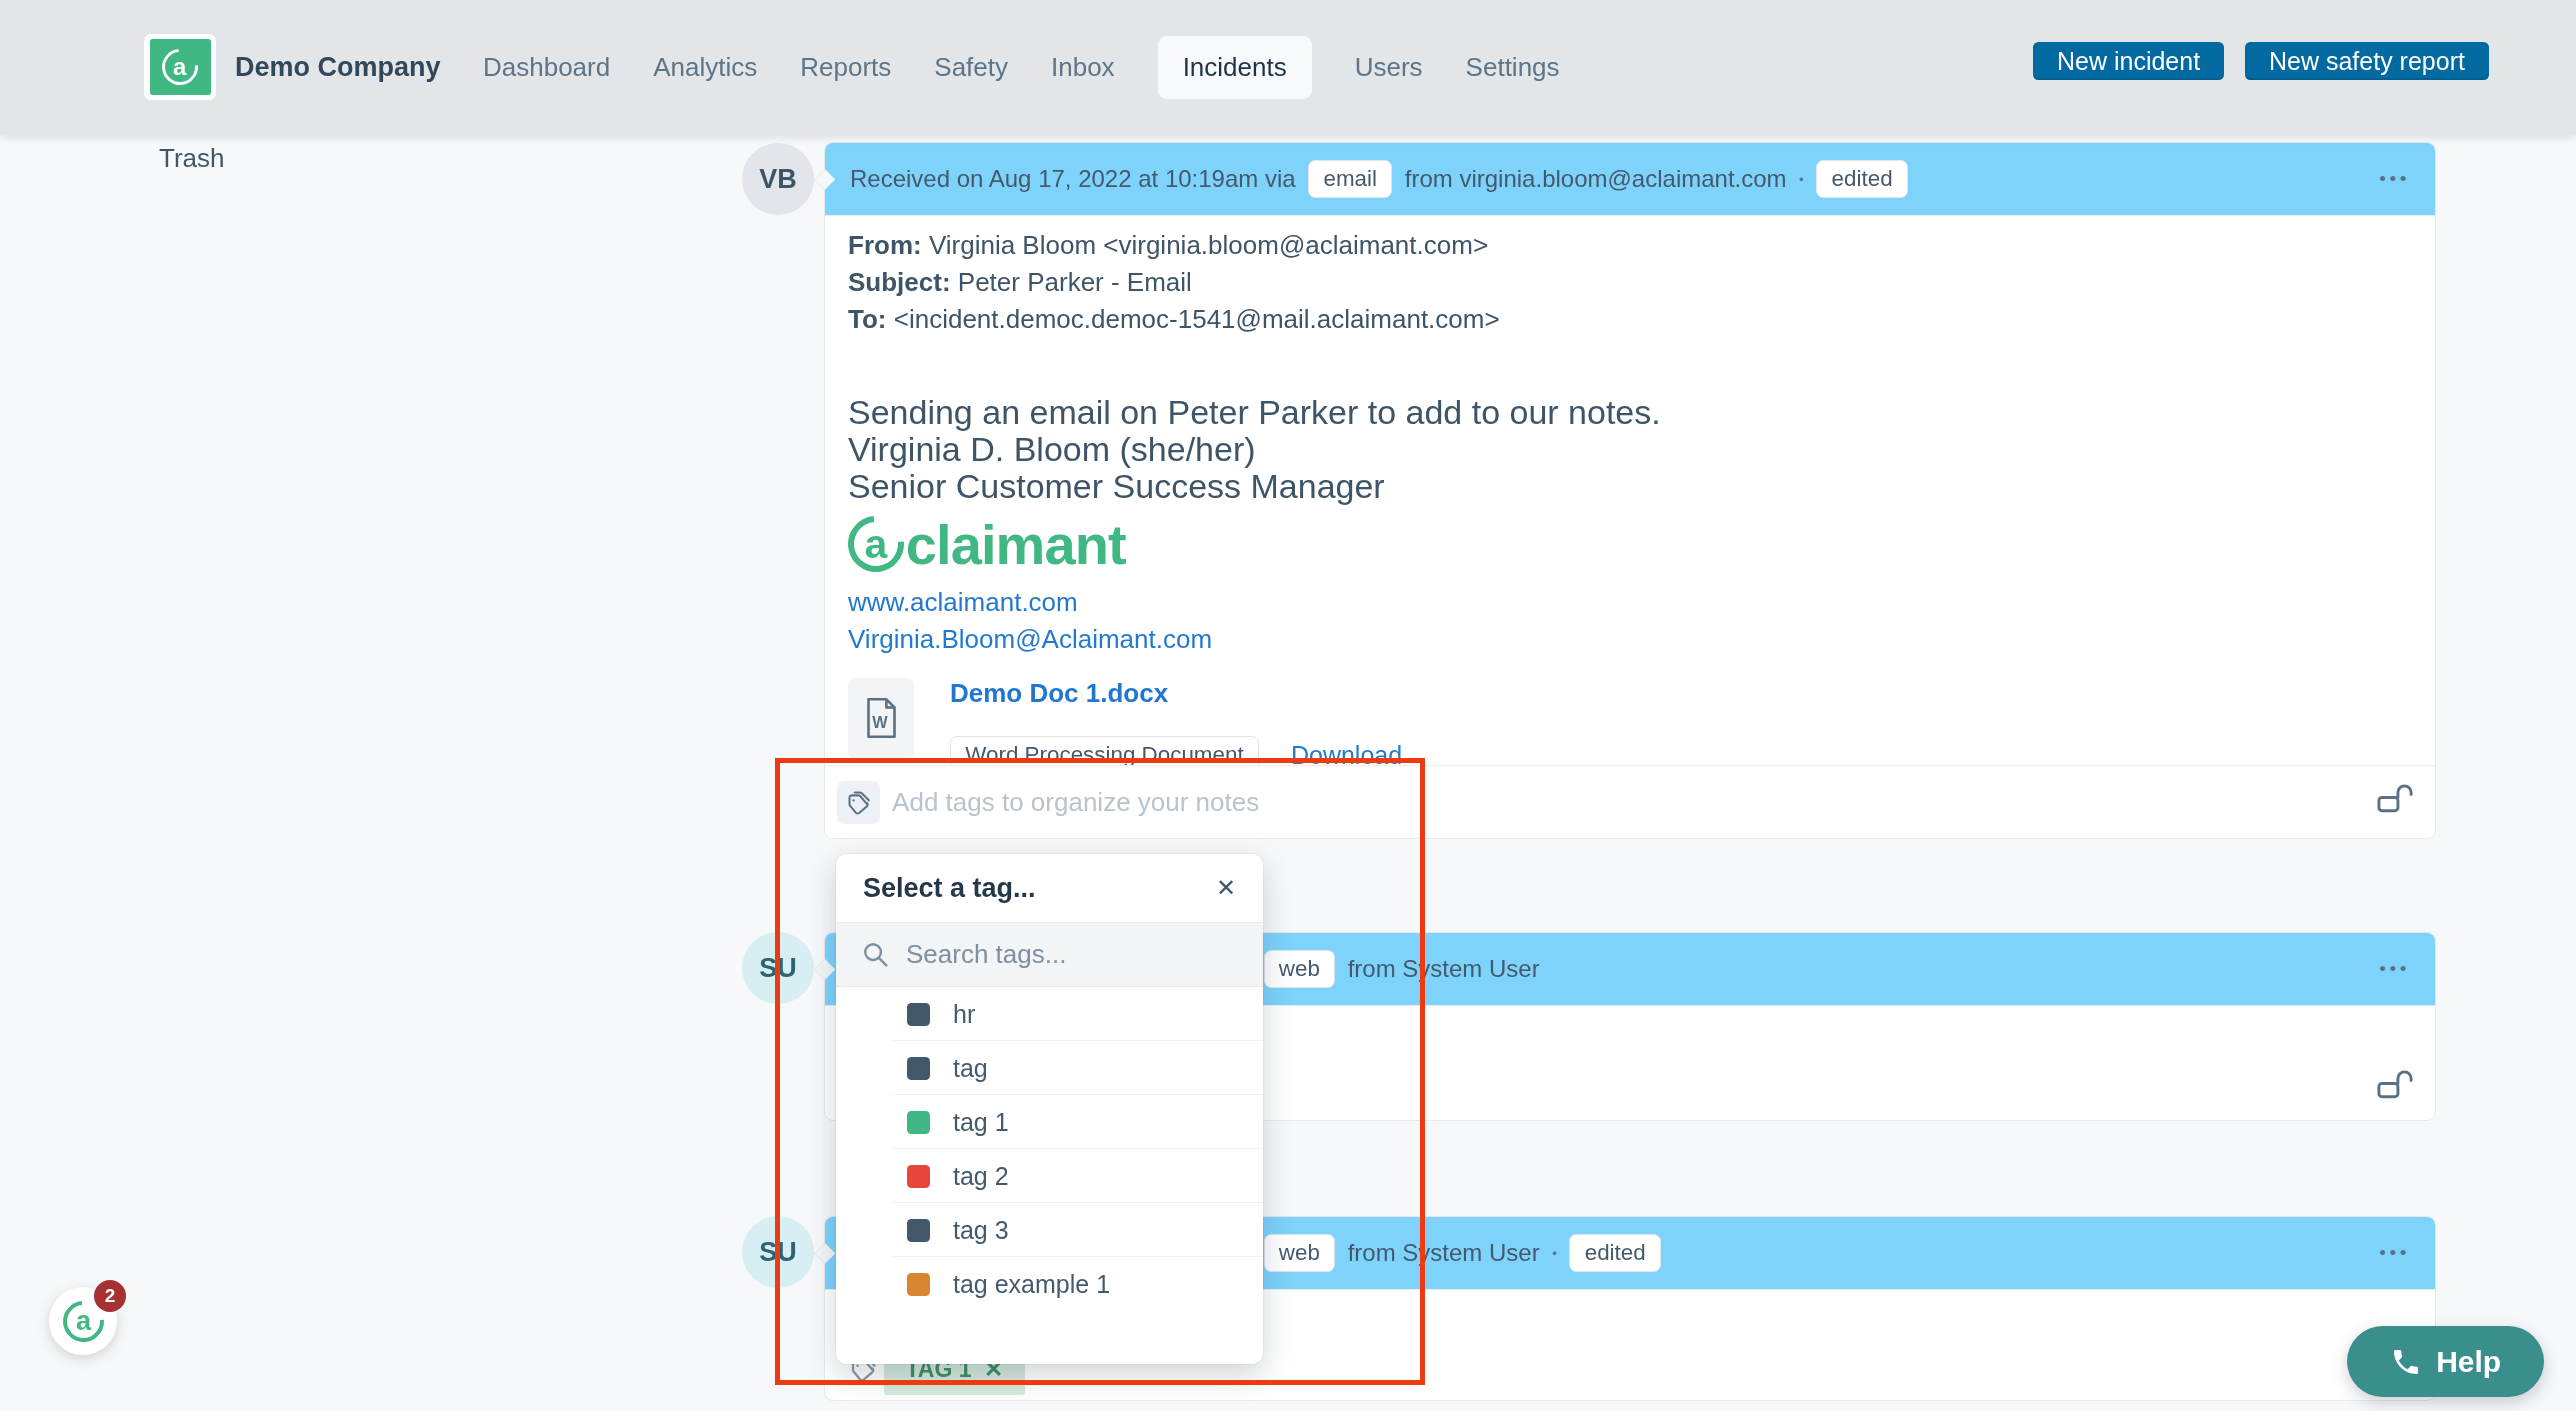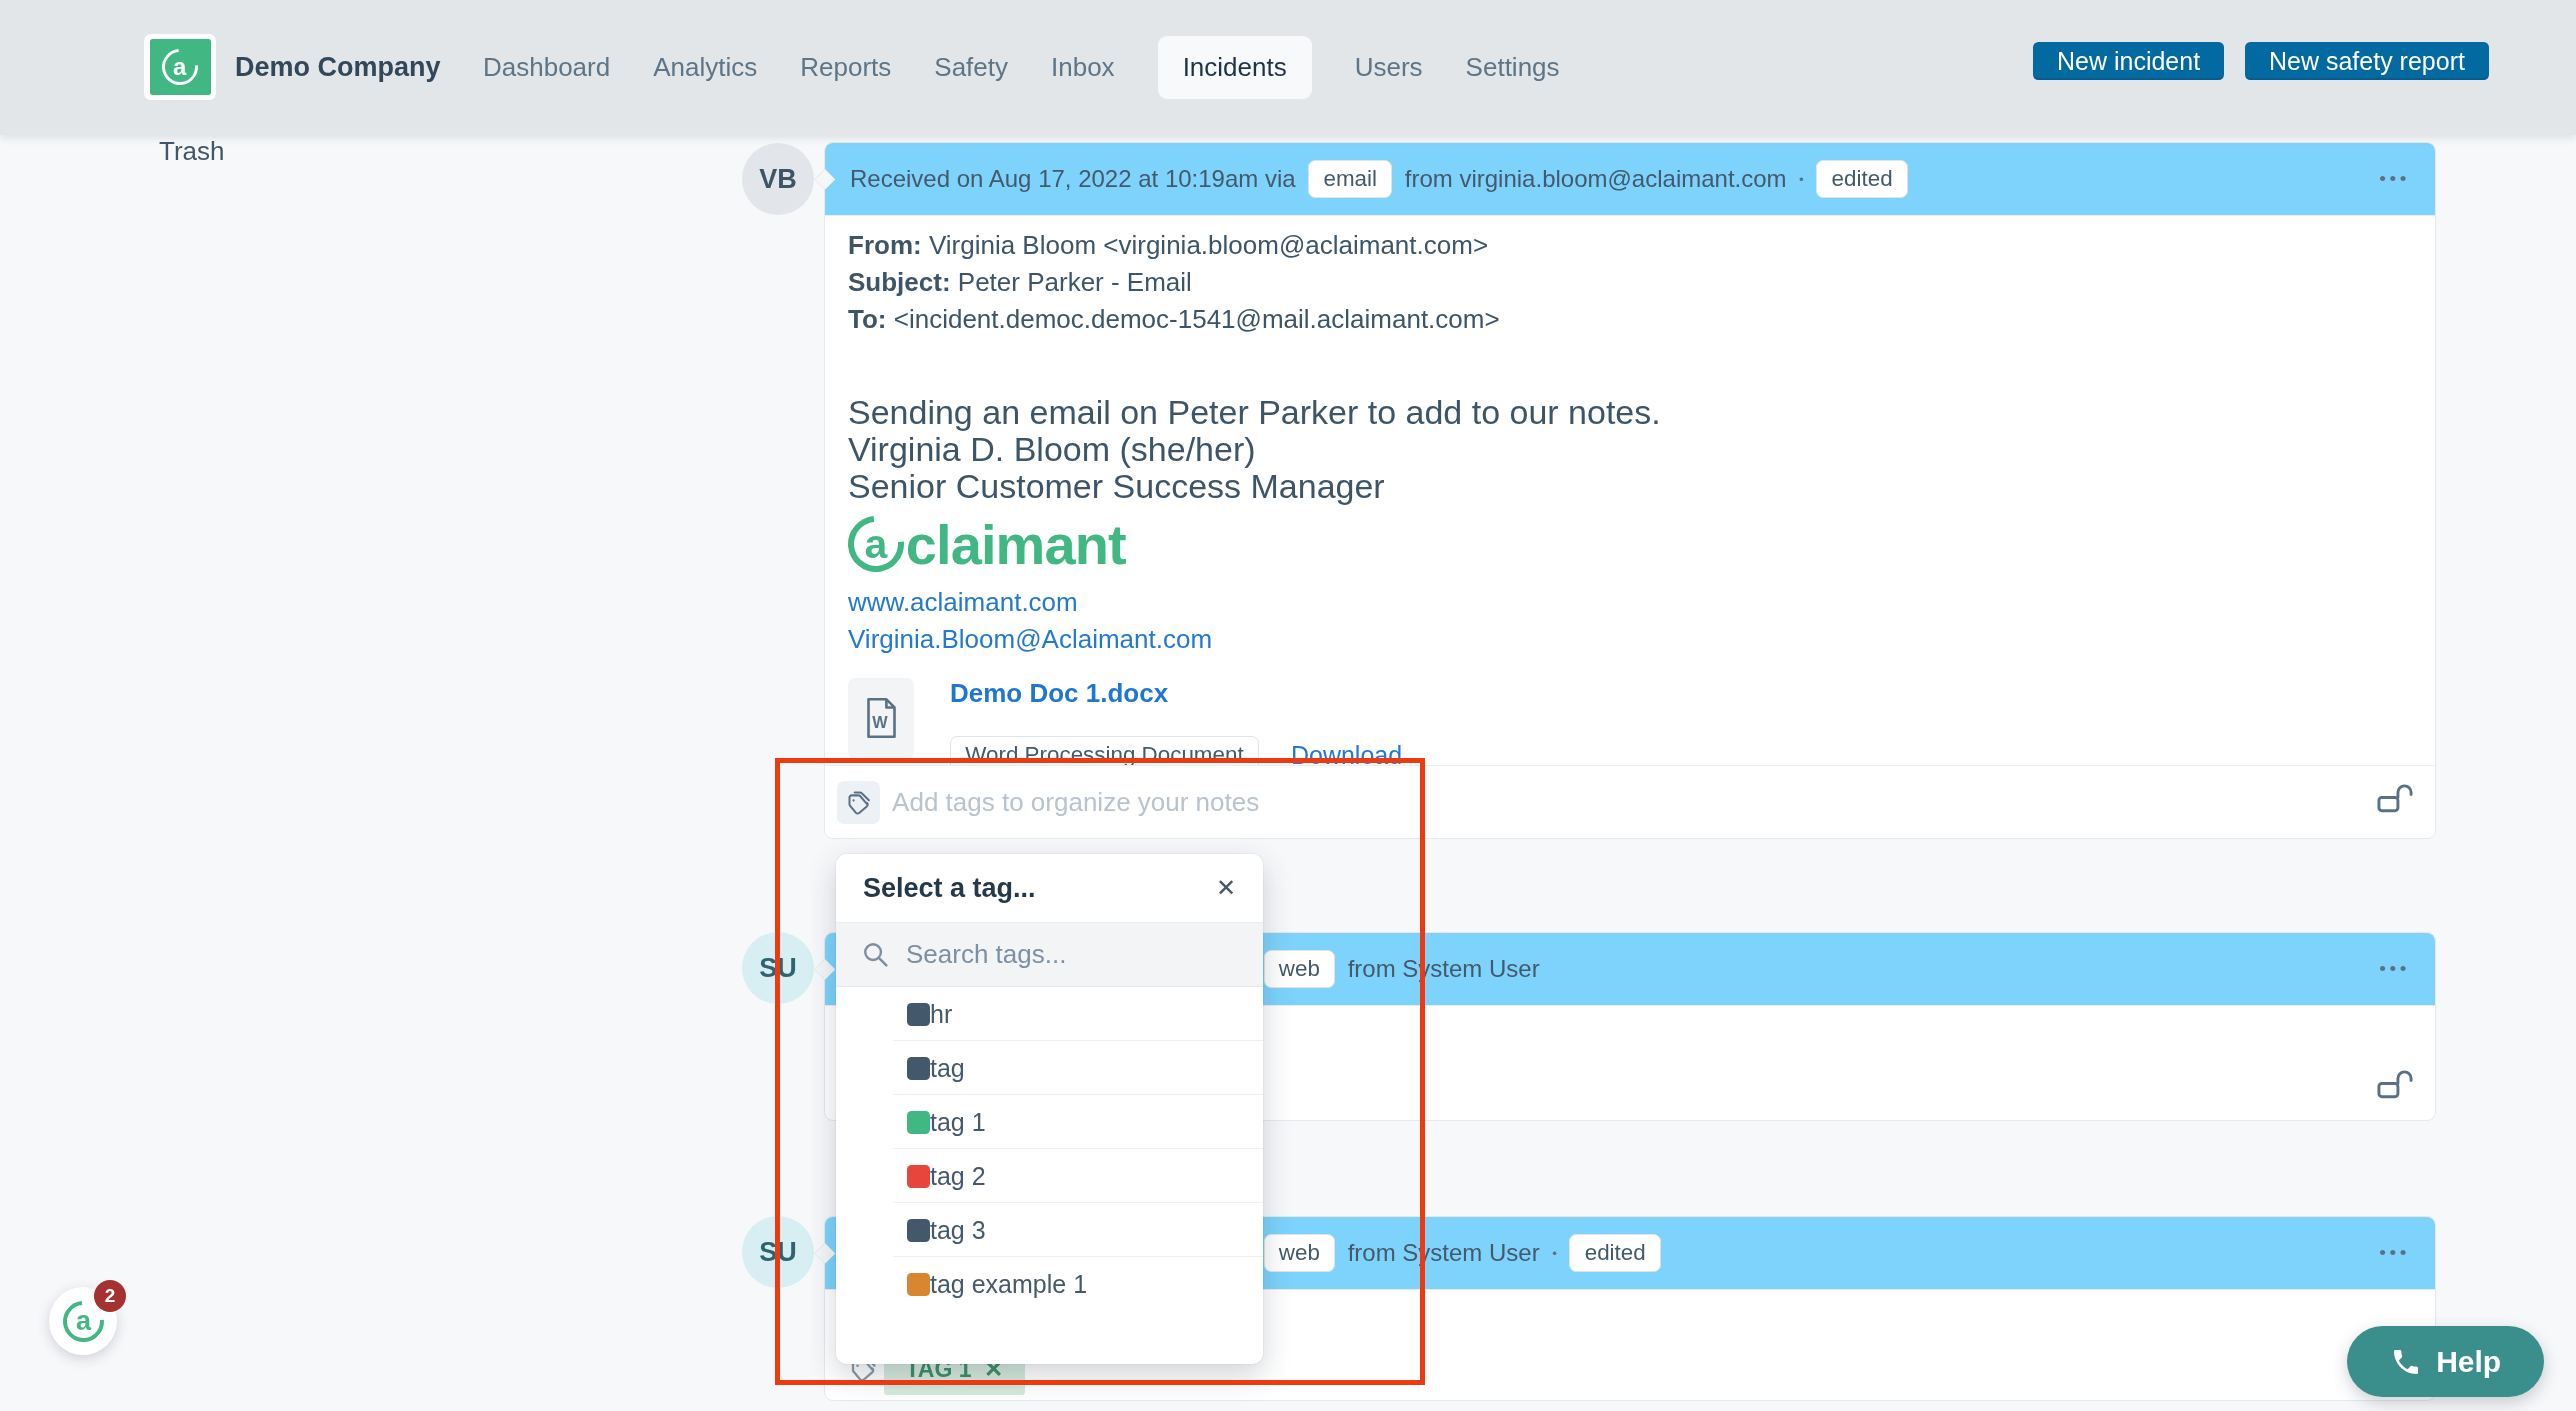--- a/index.html
+++ b/index.html
@@ -14,21 +14,21 @@
   .logo-ring { width:36px; height:36px; border:3.6px solid #fff; border-top-color:transparent; border-radius:50%; transform:rotate(40deg); display:flex; align-items:center; justify-content:center; }
   .logo-ring span { transform:rotate(-40deg); color:#fff; font-size:24px; font-weight:700; }
   .company { position:absolute; left:235px; top:0; height:135px; display:flex; align-items:center; font-size:27px; font-weight:700; color:#33475a; }
   .nav-items { position:absolute; left:483px; top:0; height:135px; display:flex; align-items:center; gap:43px; }
   .nav-item { font-size:26px; color:#5e7487; cursor:pointer; white-space:nowrap; }
   .nav-item.active { background:#f8f9fb; color:#1f3347; padding:16px 25px; border-radius:9px; font-weight:500; }
   .nav-btn { position:absolute; top:42px; height:38px; display:flex; align-items:center; padding:0 24px; background:#0369a1; color:#fff; font-size:25px; border-radius:5.4px; border:none; box-shadow:inset 0 -1.8px 0 rgba(0,0,0,.12); cursor:pointer; font-family:inherit; }
   .btn-incident { left:2033px; }
   .btn-safety { left:2245px; }
 
-  .trash { position:absolute; left:159px; top:136px; font-size:26px; color:#41566a; }
+  .trash { position:absolute; left:159px; top:143px; font-size:26px; color:#41566a; }
 
   
   .avatar { position:absolute; width:72px; height:72px; border-radius:50%; display:flex; align-items:center; justify-content:center; font-size:27px; font-weight:600; z-index:2; }
   .avatar.vb { left:742px; top:143px; background:#e2e6ea; color:#3e5467; }
   .avatar.su1 { left:742px; top:932px; background:#d7eef3; color:#2e6372; }
   .avatar.su2 { left:742px; top:1216px; background:#d7eef3; color:#2e6372; }
 
   
   .card { position:absolute; left:824px; width:1612px; background:#fff; border:1.3px solid #e5e9ed; border-radius:9px; z-index:1; }
   .card1 { top:142px; height:697px; }
@@ -72,21 +72,21 @@
   .dropdown { position:absolute; left:836px; top:854px; width:427px; height:510px; background:#fff; border-radius:10.7px; box-shadow:0 10.7px 30px rgba(25,39,57,.20), 0 0 0 0.9px rgba(25,39,57,.04); z-index:5; overflow:hidden; }
   .dd-head { height:69px; display:flex; align-items:center; padding:0 27px; border-bottom:0.9px solid #e9edf0; }
   .dd-title { font-size:27px; font-weight:700; color:#24384a; flex:1; }
   .dd-close { font-size:24px; color:#44596b; cursor:pointer; }
   .dd-search { height:64px; background:#f2f4f6; display:flex; align-items:center; padding:0 25px; gap:16px; border-bottom:0.9px solid #e6eaee; }
   .dd-search input { border:none; outline:none; background:transparent; font-family:inherit; font-size:26px; color:#56697a; width:305px; }
   .dd-search input::placeholder { color:#7d8fa0; }
   .dd-item { height:54px; display:flex; align-items:center; padding-left:71px; cursor:pointer; position:relative; }
   .dd-item:not(:last-child)::after { content:""; position:absolute; left:57px; right:0; bottom:0; border-bottom:0.9px solid #eef1f4; }
   .dd-sq { width:23px; height:23px; border-radius:4.5px; flex:none; }
-  .dd-label { font-size:25px; color:#44596b; }
+  .dd-label { margin-left:23px; font-size:25px; color:#44596b; }
 
   
   .red-rect { position:absolute; left:775px; top:758px; width:650px; height:627px; border:5.4px solid #ee3a10; z-index:20; pointer-events:none; }
 
   
   .notif { position:absolute; left:49px; top:1287px; width:68px; height:68px; background:#fff; border-radius:50%; box-shadow:0 3.6px 12.5px rgba(30,40,60,.18); display:flex; align-items:center; justify-content:center; z-index:10; cursor:pointer; }
   .notif-ring { width:41px; height:41px; border:4.5px solid #41b883; border-top-color:transparent; border-radius:50%; transform:rotate(40deg); display:flex; align-items:center; justify-content:center; }
   .notif-ring span { transform:rotate(-40deg); color:#41b883; font-size:27px; font-weight:700; }
   .notif-badge { position:absolute; left:45px; top:-7.2px; width:32px; height:32px; background:#a53131; border-radius:50%; color:#fff; font-size:19px; font-weight:700; display:flex; align-items:center; justify-content:center; }
   .help-btn { position:absolute; left:2347px; top:1326px; width:197px; height:71px; background:#3a8e8b; border-radius:39px; display:flex; align-items:center; justify-content:center; gap:14.3px; z-index:10; cursor:pointer; box-shadow:0 5.4px 16px rgba(30,40,60,.22); }

